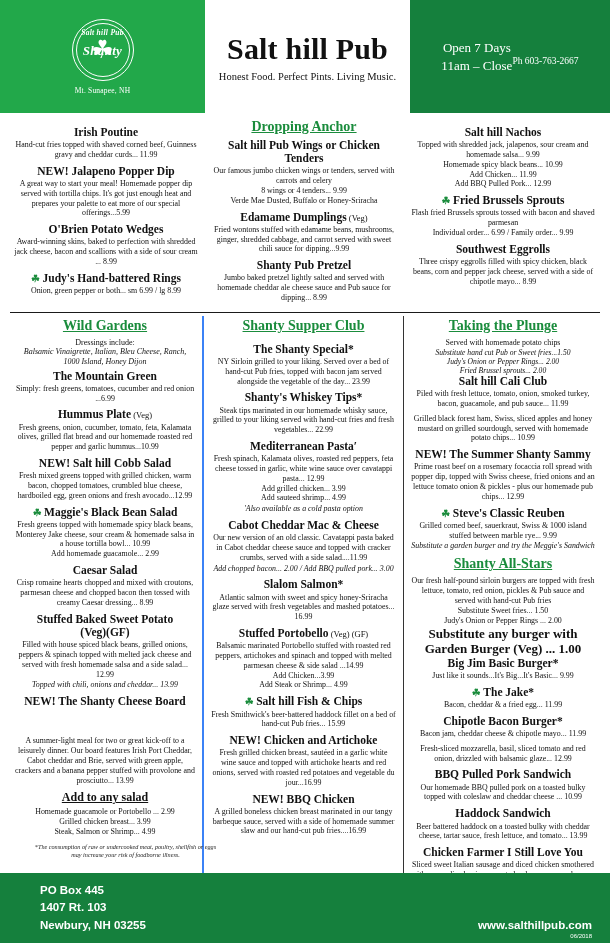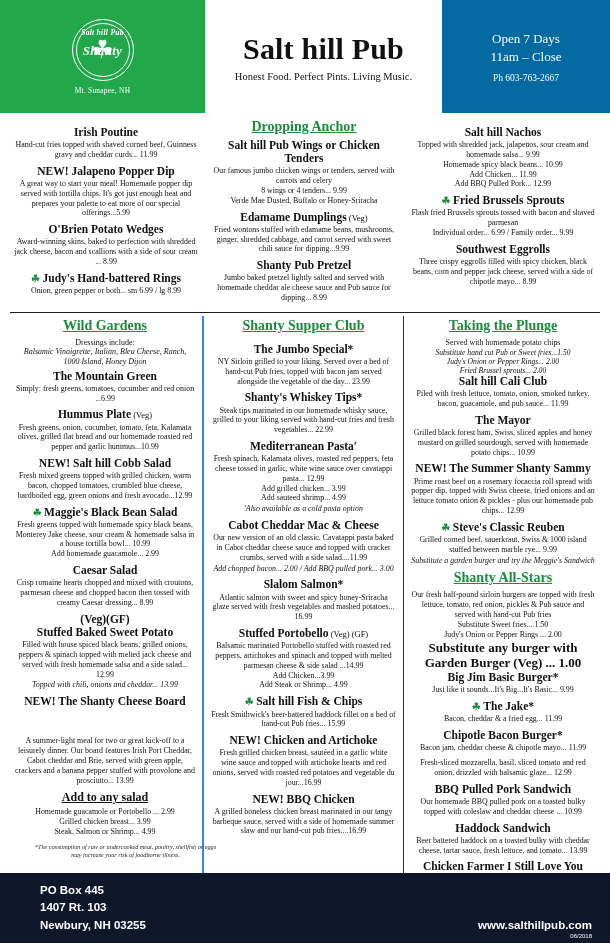--- a/index.html
+++ b/index.html
@@ -40,22 +40,22 @@
   .hdr-left-loc { font-size: 7.5px; letter-spacing: .2px; margin-top: 3px; }
 
   .hdr-mid {
     flex: 1; background: #ffffff; color: #111111;
     display: flex; flex-direction: column; align-items: center; justify-content: center;
   }
   .hdr-title { font-size: 30px; font-weight: 700; letter-spacing: .2px; line-height: 1.1; }
   .hdr-tagline { font-size: 10.5px; margin-top: 6px; }
 
   .hdr-right {
-    width: 168px; background: #0369a1; color: #ffffff;
-    display: flex; flex-direction: column; align-items: center; justify-content: center;
+    width: 200px; background: #15803d; color: #ffffff;
+    display: flex; flex-direction: row; align-items: center; justify-content: center;
   }
   .hdr-hours { font-size: 13px; line-height: 1.35; text-align: center; }
   .hdr-phone { font-size: 9.5px; margin-top: 8px; }
 
   
   .body-wrap { flex: 1; padding: 4px 8px 0 8px; display: flex; flex-direction: column; min-height: 0; }
 
   .apps { display: flex; }
   .apps .col { padding: 0 6px; }
   .apps .col.c1 { width: 196px; }
@@ -89,21 +89,21 @@
   .dress-lead { font-style: normal; }
   .add-head { text-align: center; font-size: 12px; font-weight: 700; text-decoration: underline; margin: 4px 0 2px; }
 
   .disclaimer {
     font-size: 6.2px; font-style: italic; line-height: 1.3;
     text-align: center; color: #222; padding: 6px 10px 2px 16px; width: 215px;
   }
 
   
   .footer {
-    height: 70px; flex: 0 0 70px; background: #0f172a; color: #ffffff;
+    height: 70px; flex: 0 0 70px; background: #15803d; color: #ffffff;
     display: flex; align-items: center; justify-content: space-between;
     padding: 0 18px 0 40px;
     font-family: "Liberation Sans", "DejaVu Sans", sans-serif;
   }
   .addr { font-size: 11.5px; font-weight: 700; line-height: 1.5; }
   .foot-right { text-align: right; align-self: flex-end; padding-bottom: 4px; }
   .site { font-size: 11.5px; font-weight: 700; }
   .rev { font-size: 6px; margin-top: 2px; }
 </style>
 </head>
@@ -225,43 +225,43 @@
             <div class="item">
               <div class="item-name"><span class="shamrock">☘ </span><span>Maggie's Black Bean Salad</span></div>
               <div class="item-desc" style="white-space: pre-line;">Fresh greens topped with homemade spicy black beans, Monterey Jake cheese, sour cream &amp; homemade salsa in a house tortilla bowl... 10.99
 Add homemade guacamole... 2.99</div>
             </div>
             <div class="item">
               <div class="item-name"><span>Caesar Salad</span></div>
               <div class="item-desc" style="white-space: pre-line;">Crisp romaine hearts chopped and mixed with croutons, parmesan cheese and chopped bacon then tossed with creamy Caesar dressing... 8.99</div>
             </div>
             <div class="item">
+              <div class="item-name"><span>Stuffed Baked Sweet Potato</span></div>
               <div class="item-name">(Veg)(GF)</div>
-              <div class="item-name"><span>Stuffed Baked Sweet Potato</span></div>
               <div class="item-desc" style="white-space: pre-line;">Filled with house spiced black beans, grilled onions, peppers &amp; spinach topped with melted jack cheese and served with fresh homemade salsa and a side salad... 12.99</div>
               <div class="item-desc ital">Topped with chili, onions and cheddar... 13.99</div>
             </div>
             <div class="item">
               <div class="item-name"><span>NEW! The Shanty Cheese Board</span></div>
               <div class="item-desc" style="white-space: pre-line; margin-top: 28px;">A summer-light meal for two or great kick-off to a leisurely dinner. Our board features Irish Port Cheddar, Cabot cheddar and Brie, served with green apple, crackers and a banana pepper stuffed with provolone and prosciutto... 13.99</div>
             </div>
           </div>
         <div class="add-head">Add to any salad</div>
         <div class="sub-lines" style="white-space:pre-line">Homemade guacamole or Portobello ... 2.99
 Grilled chicken breast... 3.99
 Steak, Salmon or Shrimp... 4.99</div>
         <div class="disclaimer">*The consumption of raw or undercooked meat, poultry, shellfish or eggs may increase your risk of foodborne illness.</div>
       </div>
 
       <div class="col m2">
         <div class="sect-head">Shanty Supper Club</div>
         <div class="spacer-sm"></div>
         <div id="supper-list">
             <div class="item">
-              <div class="item-name"><span>The Jumbo Special*</span></div>
+              <div class="item-name"><span>The Shanty Special*</span></div>
               <div class="item-desc" style="white-space: pre-line;">NY Sirloin grilled to your liking. Served over a bed of hand-cut Pub fries, topped with bacon jam served alongside the vegetable of the day... 23.99</div>
             </div>
             <div class="item">
               <div class="item-name"><span>Shanty's Whiskey Tips*</span></div>
               <div class="item-desc" style="white-space: pre-line;">Steak tips marinated in our homemade whisky sauce, grilled to your liking served with hand-cut fries and fresh vegetables... 22.99</div>
             </div>
             <div class="item">
               <div class="item-name"><span>Mediterranean Pastaʹ</span></div>
               <div class="item-desc" style="white-space: pre-line;">Fresh spinach, Kalamata olives, roasted red peppers, feta cheese tossed in garlic, white wine sauce over cavatappi pasta... 12.99
 Add grilled chicken... 3.99
@@ -303,21 +303,20 @@
         <div class="sub-lines">Served with homemade potato chips</div>
         <div class="note" style="white-space:pre-line">Substitute hand cut Pub or Sweet fries...1.50
 Judy's Onion or Pepper Rings... 2.00
 Fried Brussel sprouts... 2.00</div>
         <div id="sandwich-list">
             <div class="item">
               <div class="item-name"><span>Salt hill Cali Club</span></div>
               <div class="item-desc" style="white-space: pre-line;">Piled with fresh lettuce, tomato, onion, smoked turkey, bacon, guacamole, and pub sauce... 11.99</div>
             </div>
             <div class="item">
-              <div class="item-name"><span>The Mayor</span></div>
               <div class="item-desc" style="white-space: pre-line;">Grilled black forest ham, Swiss, sliced apples and honey mustard on grilled sourdough, served with homemade potato chips... 10.99</div>
             </div>
             <div class="item">
               <div class="item-name"><span>NEW! The Summer Shanty Sammy</span></div>
               <div class="item-desc" style="white-space: pre-line;">Prime roast beef on a rosemary focaccia roll spread with popper dip, topped with Swiss cheese, fried onions and an lettuce tomato onion &amp; pickles - plus our homemade pub chips... 12.99</div>
             </div>
             <div class="item">
               <div class="item-name"><span class="shamrock">☘ </span><span>Steve's Classic Reuben</span></div>
               <div class="item-desc" style="white-space: pre-line;">Grilled corned beef, sauerkraut, Swiss &amp; 1000 island stuffed between marble rye... 9.99</div>
               <div class="item-desc ital">Substitute a garden burger and try the Meggie's Sandwich</div>

